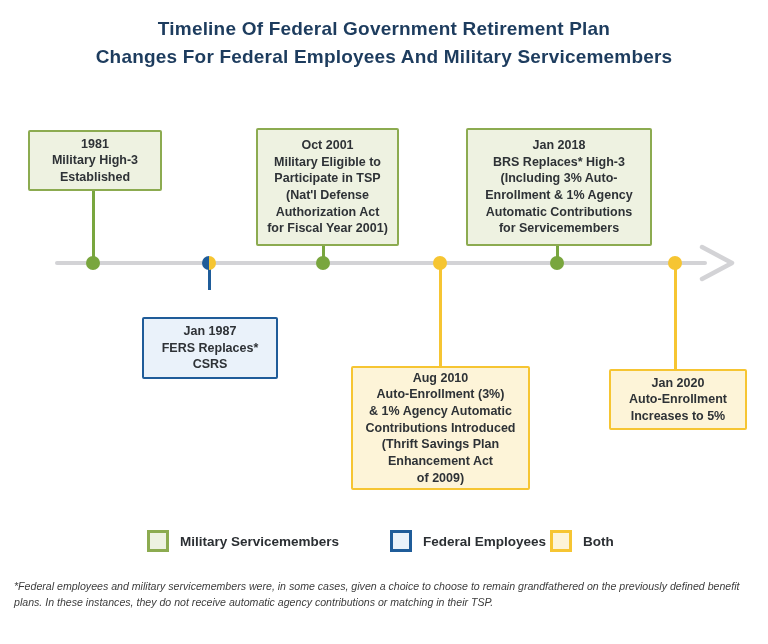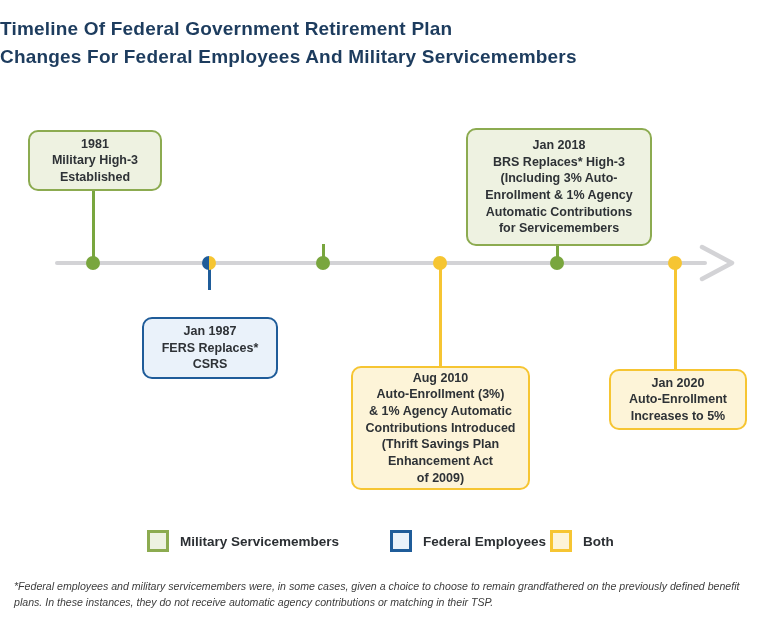--- a/index.html
+++ b/index.html
@@ -1,31 +1,31 @@
 <!DOCTYPE html>
 <html><head>
 <meta charset="utf-8">
 <style>
   html, body { margin:0; padding:0; background:#ffffff; }
   body { width:768px; height:644px; position:relative; overflow:hidden;
          font-family:"Liberation Sans", sans-serif; }
   #stage { position:absolute; inset:0; width:768px; height:644px; }
 
   
-  .title { position:absolute; top:15px; left:0; width:768px; text-align:left;
+  .title { position:absolute; top:15px; left:0; width:768px; text-align:center;
            font-size:19px; font-weight:700; color:#1d3c5e; line-height:1.45;
            letter-spacing:0.2px; }
 
   
   .axis { position:absolute; left:55px; top:261px; width:652px; height:4px;
           background:#d3d3d6; border-radius:2px; }
   .axis-arrow { position:absolute; left:698px; top:243px; }
 
   
-  .box { position:absolute; border-radius:10px; display:flex; align-items:center;
+  .box { position:absolute; border-radius:2px; display:flex; align-items:center;
          justify-content:center; text-align:center; font-weight:600;
          font-size:12.5px; line-height:1.33; color:#2e3236;
          white-space:pre-line; padding:4px 5px; box-sizing:border-box; }
   .cat-military { border:2.5px solid #8cab50; background:#eef2e1; }
   .cat-federal  { border:2.5px solid #1f5c99; background:#eaf2fa; }
   .cat-both     { border:2.5px solid #f6c532; background:#fdf4d8; }
 
   #box-1981 { left:28px;  top:130px; width:134px; height:61px; }
   #box-2001 { left:256px; top:128px; width:143px; height:118px; }
   #box-2018 { left:466px; top:128px; width:186px; height:118px; }
@@ -104,20 +104,26 @@
   <div class="dot dot-yellow" id="dot-2010"></div>
   <div class="dot dot-green" id="dot-2018"></div>
   <div class="dot dot-yellow" id="dot-2020"></div>
 
   <div class="box cat-military" id="box-1981">1981
 Military High-3
 Established</div>
   <div class="box cat-federal" id="box-1987">Jan 1987
 FERS Replaces*
 CSRS</div>
+  <div class="box cat-military" id="box-2001">Oct 2001
+Military Eligible to
+Participate in TSP
+(Nat'l Defense
+Authorization Act
+for Fiscal Year 2001)</div>
   <div class="box cat-both" id="box-2010">Aug 2010
 Auto-Enrollment (3%)
 &amp; 1% Agency Automatic
 Contributions Introduced
 (Thrift Savings Plan
 Enhancement Act
 of 2009)</div>
   <div class="box cat-military" id="box-2018">Jan 2018
 BRS Replaces* High-3
 (Including 3% Auto-

